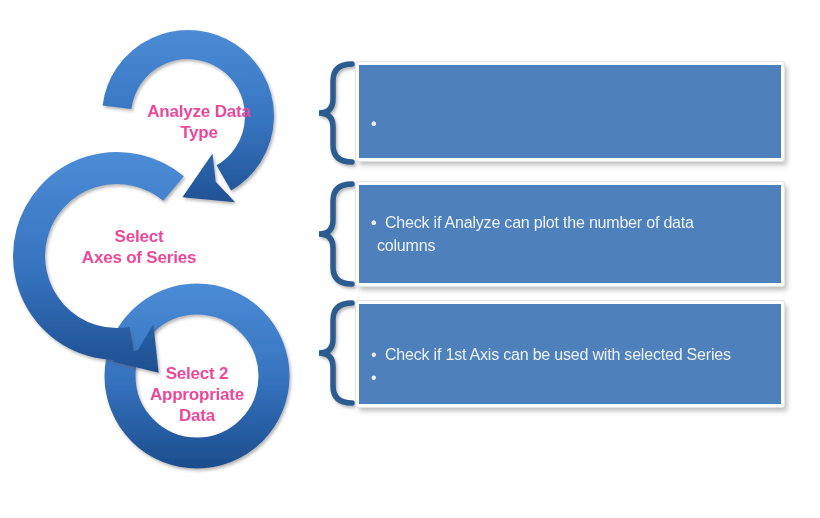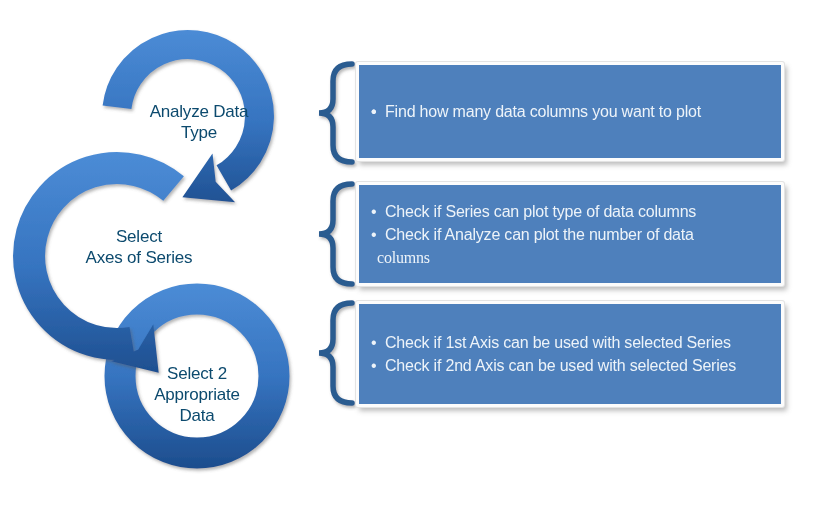--- a/index.html
+++ b/index.html
@@ -2,37 +2,37 @@
 <html><head>
 <meta charset="utf-8">
 <style>
   html,body{margin:0;padding:0;background:#ffffff;}
   .stage{
     position:relative;width:820px;height:518px;background:#ffffff;overflow:hidden;
     font-family:"Liberation Sans", sans-serif;
   }
   svg{position:absolute;left:0;top:0;}
   .clabel{
-    position:absolute;text-align:center;color:#0c4a6e;
-    font-size:17px;line-height:21px;letter-spacing:-0.2px;font-weight:400;
+    position:absolute;text-align:center;color:#ec4899;
+    font-size:17px;line-height:21px;letter-spacing:-0.2px;font-weight:700;
   }
   .clabel span{display:block;}
   .box{
     position:absolute;left:356px;width:428px;
     background:#4E80BC;border:3px solid #fcfcfc;border-radius:2px;
     box-shadow:0 0 0 1px #e3e3e3, 3px 4px 5px rgba(110,110,110,0.45);
     display:flex;flex-direction:column;justify-content:center;
     padding:0 8px 0 12px;box-sizing:border-box;
   }
   .brow{
     position:relative;color:#EDF3F9;font-size:16px;line-height:23px;
     letter-spacing:-0.2px;padding-left:14px;white-space:nowrap;
   }
   .brow .dot{position:absolute;left:0;top:0;}
-  .brow.cont{padding-left:6px;font-family:Liberation Serif, serif;}
+  .brow.cont{padding-left:6px;}
 </style>
 </head>
 <body>
 
 <div class="stage">
 
   <svg width="820" height="518" viewBox="0 0 820 518">
     <defs>
       <linearGradient id="g1" gradientUnits="userSpaceOnUse" x1="0" y1="28" x2="0" y2="216">
         <stop offset="0" stop-color="#4C8CD6"></stop>
@@ -86,42 +86,39 @@
     <span>Appropriate</span>
     <span>Data</span>
   </div>
 
   <div class="box" style="top:62px;height:99px;">
     <div class="brow">
       <span class="dot">•</span>
     </div>
     <div class="brow">
       <span class="dot">•</span>
-      <span>Find how many data columns you want to plot</span>
     </div>
   </div>
 
   <div class="box" style="top:182px;height:104px;">
     <div class="brow">
       <span class="dot">•</span>
-      <span>Check if Series can plot type of data columns</span>
     </div>
     <div class="brow">
       <span class="dot">•</span>
       <span>Check if Analyze can plot the number of data</span>
     </div>
     <div class="brow cont">
       <span>columns</span>
     </div>
   </div>
 
   <div class="box" style="top:301px;height:106px;">
     <div class="brow">
       <span class="dot">•</span>
       <span>Check if 1st Axis can be used with selected Series</span>
     </div>
     <div class="brow">
       <span class="dot">•</span>
-      <span>Check if 2nd Axis can be used with selected Series</span>
     </div>
   </div>
 
 </div>
 
 </body></html>

